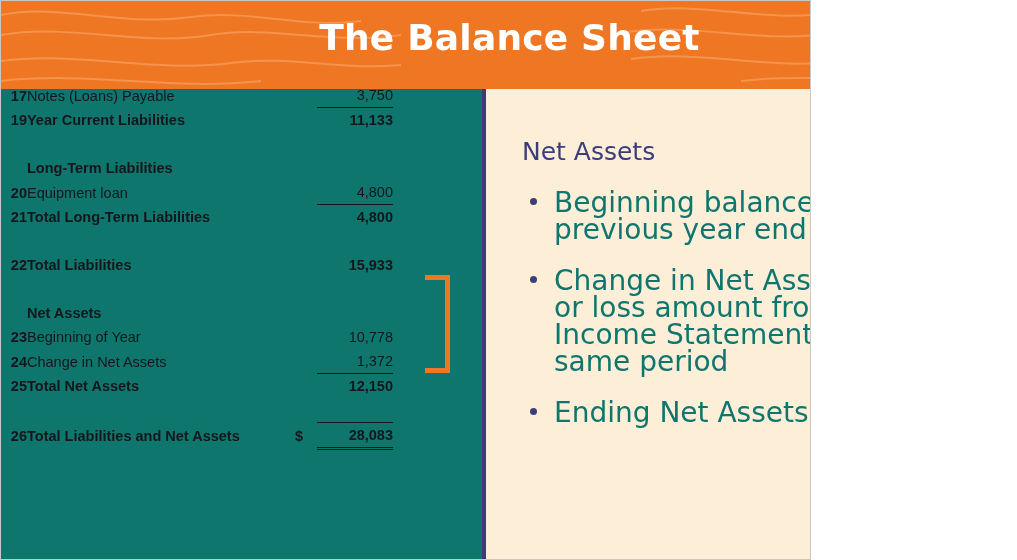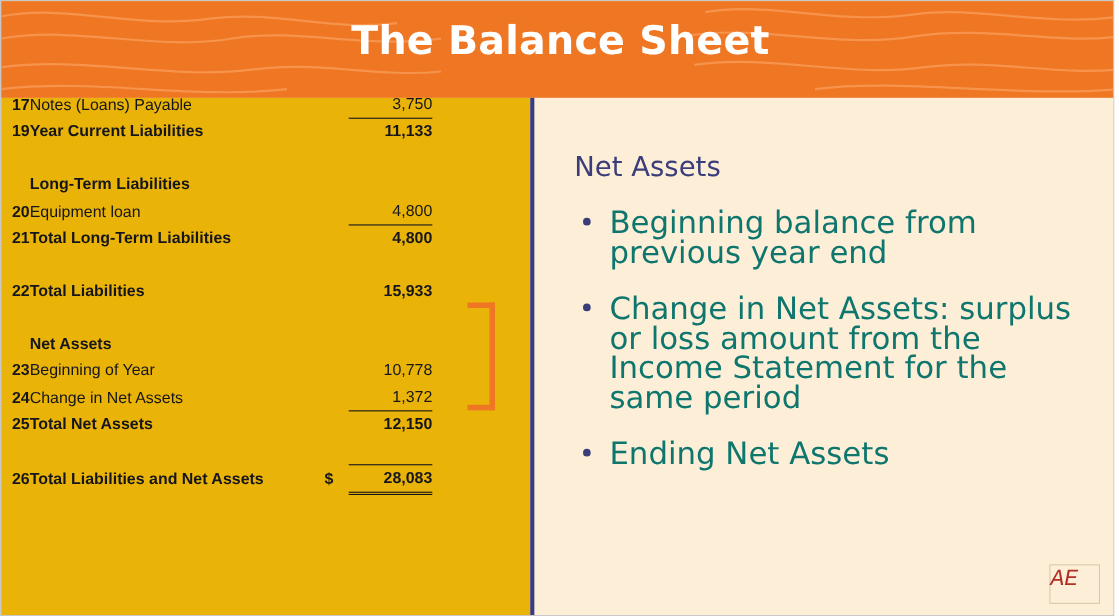--- a/index.html
+++ b/index.html
@@ -5,21 +5,21 @@
   * { box-sizing: border-box; }
   html, body {
     margin: 0; padding: 0;
     width: 1017px; height: 560px;
     overflow: hidden;
     font-family: "Liberation Sans", sans-serif;
     background: #ffffff;
   }
   #slide {
     position: relative;
-    width: 1013px; height: 560px;
+    width: 811px; height: 560px;
     background: #ffffff;
     border: 1px solid #c8c8c8;
     overflow: hidden;
   }
 
   
   #header {
     position: absolute;
     left: 0; top: 0;
     width: 1017px; height: 88px;
@@ -41,21 +41,21 @@
     font-weight: bold;
     letter-spacing: 0.2px;
     font-family: "DejaVu Sans", sans-serif;
   }
 
   
   #left-pane {
     position: absolute;
     left: 0; top: 88px;
     width: 481px; height: 472px;
-    background: #eab308;
+    background: #0f766e;
     overflow: hidden;
   }
   #divider {
     position: absolute;
     left: 481px; top: 88px;
     width: 4px; height: 472px;
     background: #3b3d7a;
   }
 
   table.stmt {

